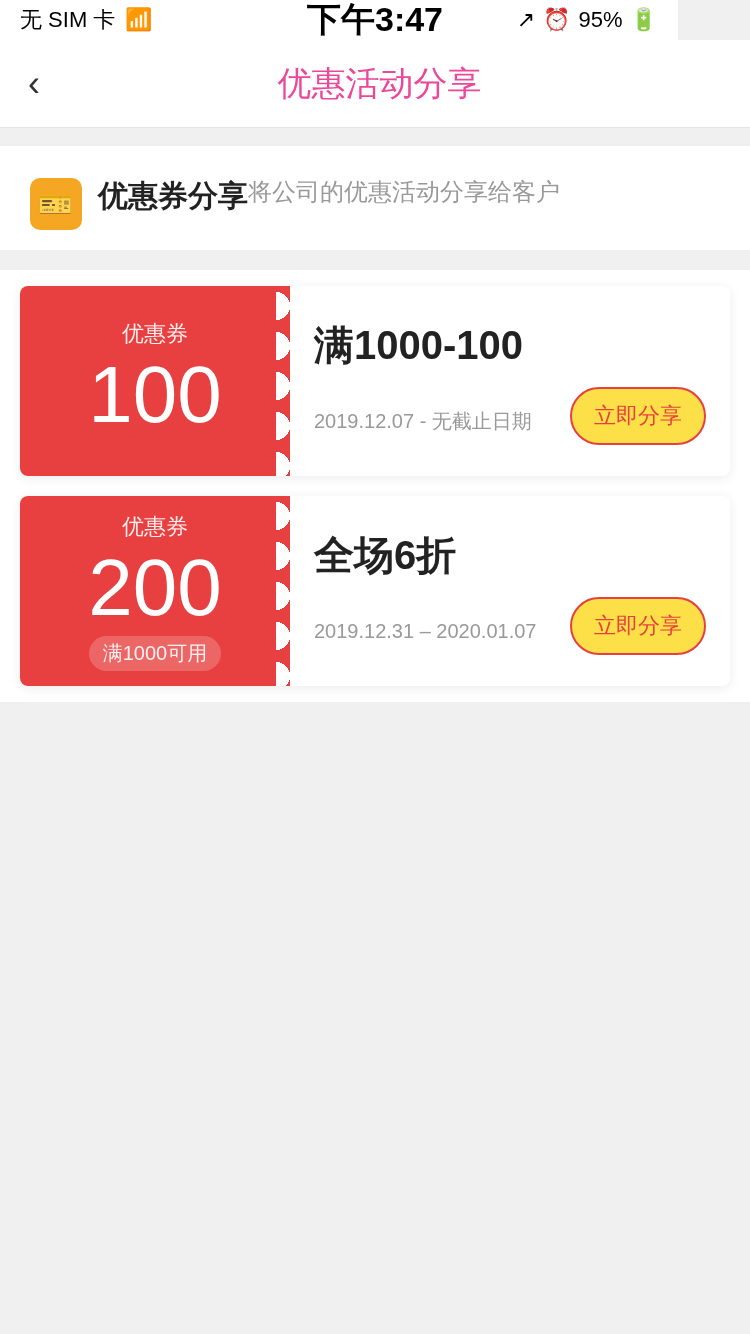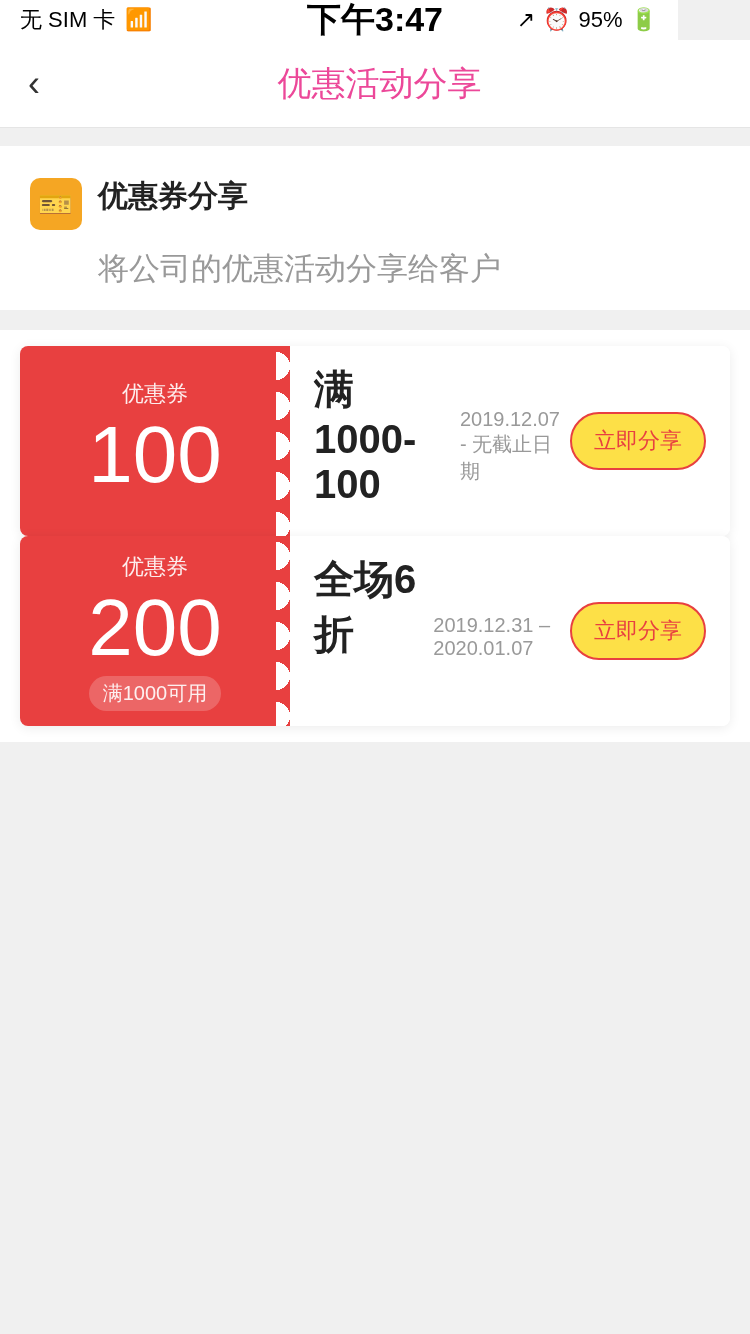--- a/index.html
+++ b/index.html
@@ -86,40 +86,39 @@
       border-radius: 10px;
       display: flex;
       align-items: center;
       justify-content: center;
       font-size: 28px;
       flex-shrink: 0;
       margin-top: 2px;
     }
     .section-text-block {
       display: flex;
-      flex-direction: column;
-      gap: 25px;
     }
     .section-title {
       font-size: 30px;
       font-weight: 600;
       color: #222;
       margin-bottom: 6px;
     }
     .section-subtitle {
-      font-size: 31px;
+      font-size: 24px;
       color: #999;
     }
 
     
     .coupons-container {
       background: #fff;
       padding: 16px 20px;
       display: flex;
       flex-direction: column;
+      gap: 20px;
     }
 
     
     .coupon-card {
       width: 100%;
       height: 190px;
       display: flex;
       border-radius: 8px;
       overflow: visible;
       box-shadow: 0 2px 12px rgba(0,0,0,0.08);
@@ -173,21 +172,21 @@
       border-radius: 20px;
       white-space: nowrap;
     }
 
     
     .coupon-right {
       flex: 1;
       background: #fff;
       border-radius: 0 8px 8px 0;
       display: flex;
-      flex-direction: row;
+      flex-direction: column;
       justify-content: center;
       padding: 16px 24px;
       gap: 14px;
     }
     .coupon-name {
       font-size: 40px;
       font-weight: 700;
       color: #222;
     }
     .coupon-bottom-row {

